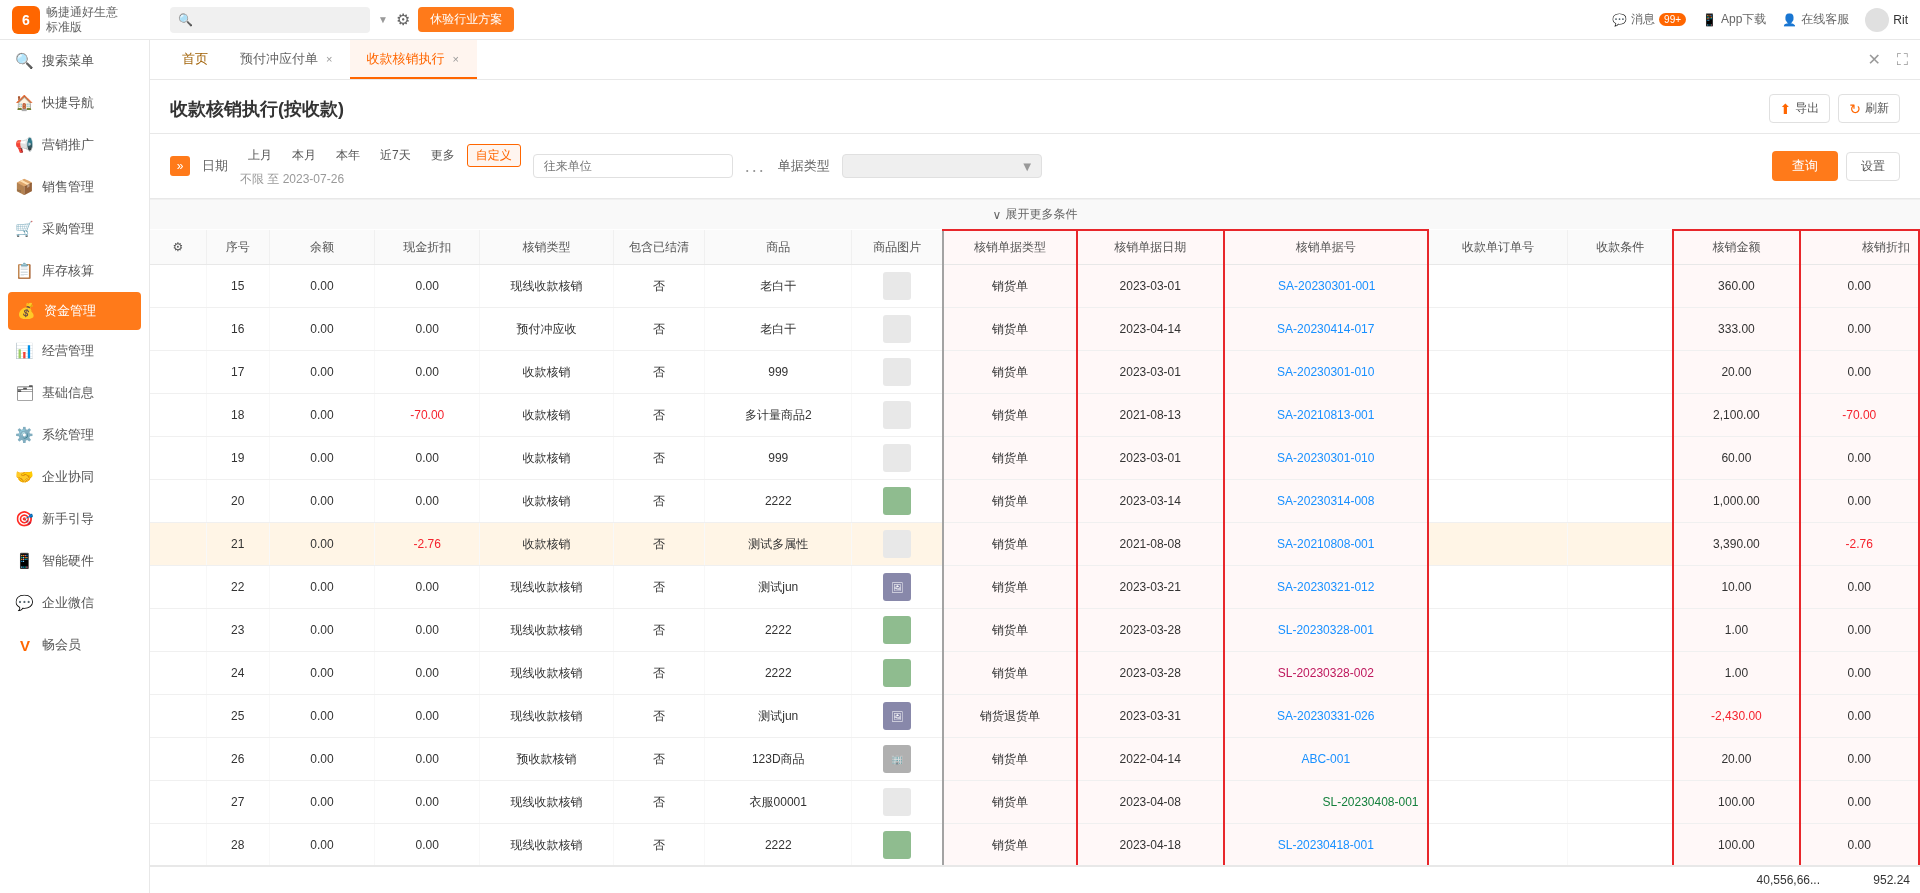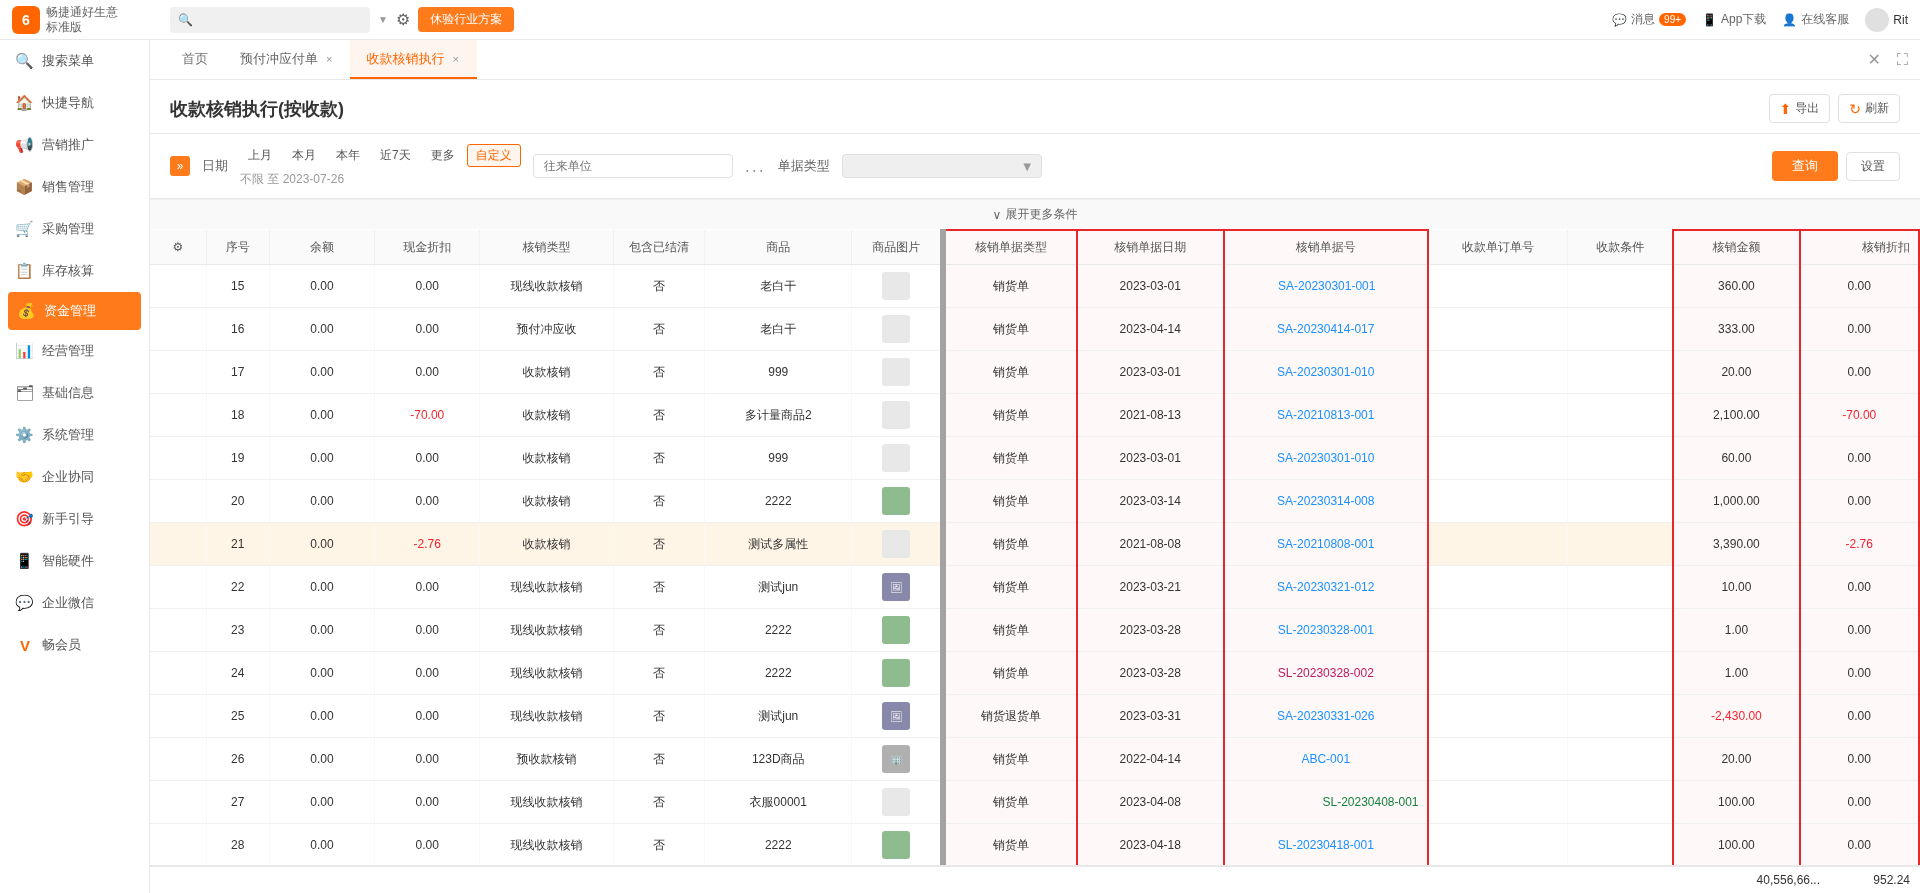--- a/index.html
+++ b/index.html
@@ -29,21 +29,21 @@
     .sidebar-item.active { background: #ff7a1a; color: white; border-radius: 4px; margin: 0 8px; padding: 10px 10px; }
     .sidebar-icon { width: 18px; height: 18px; display: flex; align-items: center; justify-content: center; font-size: 15px; flex-shrink: 0; }
 
     
     .content-area { flex: 1; display: flex; flex-direction: column; overflow: hidden; }
 
     
     .tab-bar { height: 40px; background: #fff; border-bottom: 1px solid #e8e8e8; display: flex; align-items: stretch; flex-shrink: 0; padding-left: 16px; }
     .tab-item { display: flex; align-items: center; gap: 6px; padding: 0 16px; cursor: pointer; border-bottom: 2px solid transparent; font-size: 13px; color: #666; white-space: nowrap; }
     .tab-item.active { color: #f60; border-bottom: 2px solid #f60; background: #fff5ef; }
-    .tab-item.home { color: #737373; text-align: right; }
+    .tab-item.home { color: #a16207; text-align: right; }
     .tab-close { color: #999; font-size: 11px; cursor: pointer; padding: 2px; border-radius: 50%; }
     .tab-bar-right { margin-left: auto; display: flex; align-items: center; gap: 8px; padding-right: 8px; }
     .tab-bar-action { color: #999; cursor: pointer; font-size: 16px; padding: 4px; }
 
     
     .page-content { flex: 1; overflow: hidden; display: flex; flex-direction: column; background: #f5f5f5; padding: 0; }
     .page-header { background: #fff; padding: 14px 20px 10px; display: flex; align-items: center; justify-content: space-between; border-bottom: 1px solid #e8e8e8; flex-shrink: 0; }
     .page-title { font-size: 18px; font-weight: 600; color: #333; }
     .page-header-actions { display: flex; gap: 8px; }
     .action-btn { display: flex; align-items: center; gap: 4px; padding: 5px 10px; border: 1px solid #e0e0e0; background: #fff; border-radius: 4px; cursor: pointer; font-size: 12px; color: #555; }
@@ -80,21 +80,21 @@
     .table-footer { background: #fff; border-top: 2px solid #e8e8e8; padding: 6px 10px; display: flex; align-items: center; font-size: 12px; color: #333; flex-shrink: 0; }
     .footer-spacer { flex: 1; }
 
     
     ::-webkit-scrollbar { width: 6px; height: 6px; }
     ::-webkit-scrollbar-track { background: #f5f5f5; }
     ::-webkit-scrollbar-thumb { background: #d0d0d0; border-radius: 3px; }
 
     .orange-arrow { background: #ff7a1a; color: white; width: 20px; height: 20px; display: flex; align-items: center; justify-content: center; border-radius: 3px; cursor: pointer; font-size: 12px; flex-shrink: 0; }
     .filter-date-area { display: flex; flex-direction: column; gap: 2px; }
-    .col-bill-type { width: 90px; border-left: 6px solid #a3a3a3; border-right: 2px solid #e8272b; background: #fff8f8 !important; }
+    .col-bill-type { width: 90px; border-left: 2px solid #a3a3a3; border-right: 2px solid #e8272b; background: #fff8f8 !important; }
     .col-bill-date { width: 100px; border-left: 2px solid #e8272b; border-right: 2px solid #e8272b; background: #fff8f8 !important; }
     .col-bill-no { width: 140px; border-left: 2px solid #e8272b; border-right: 2px solid #e8272b; background: #fff8f8 !important; }
     .col-amount { width: 80px; border-left: 2px solid #e8272b; border-right: 2px solid #e8272b; background: #fff8f8 !important; }
     .col-write-off { width: 70px; border-left: 2px solid #e8272b; border-right: 2px solid #e8272b; background: #fff8f8 !important; }
 
     thead .col-bill-type { border-top: 2px solid #e8272b; }
     thead .col-bill-date { border-top: 2px solid #e8272b; }
     thead .col-bill-no { border-top: 2px solid #e8272b; }
     thead .col-amount { border-top: 2px solid #e8272b; }
     thead .col-write-off { border-top: 2px solid #e8272b; text-align: right; }

